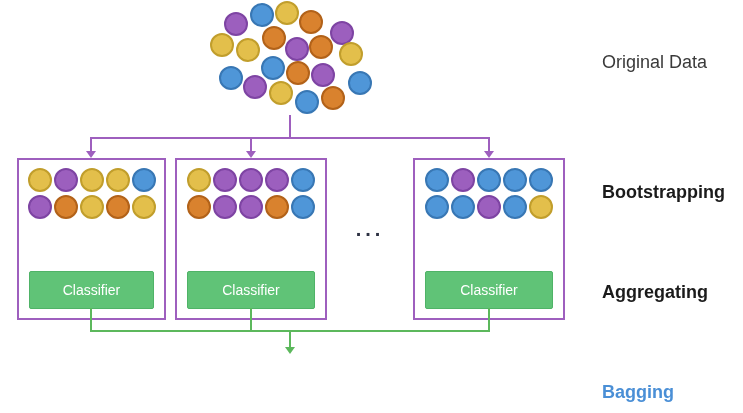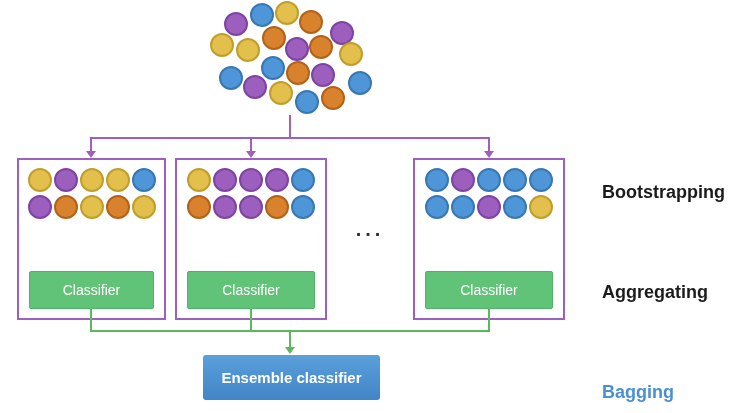--- a/index.html
+++ b/index.html
@@ -135,19 +135,19 @@
 
   <div class="ellipsis">...</div>
 
   <div class="line gline" style="left:90px;top:308px;width:2px;height:24px;"></div>
   <div class="line gline" style="left:250px;top:308px;width:2px;height:24px;"></div>
   <div class="line gline" style="left:488px;top:308px;width:2px;height:24px;"></div>
   <div class="line gline" style="left:90px;top:330px;width:400px;height:2px;"></div>
   <div class="line gline" style="left:289px;top:330px;width:2px;height:18px;"></div>
   <div class="arrow-down green" style="left:285px;top:347px;"></div>
 
-  <div class="ensemble-box">Ensemble classifier</div>
 
+  <div class="side-label regular" style="top:52px;">Original Data</div>
   <div class="side-label bold" style="top:282px;">Aggregating</div>
   <div class="side-label bold" style="top:182px;">Bootstrapping</div>
   <div class="side-label blue" style="top:362px;">Bagging</div>
 
 </div>
 
 </body></html>

